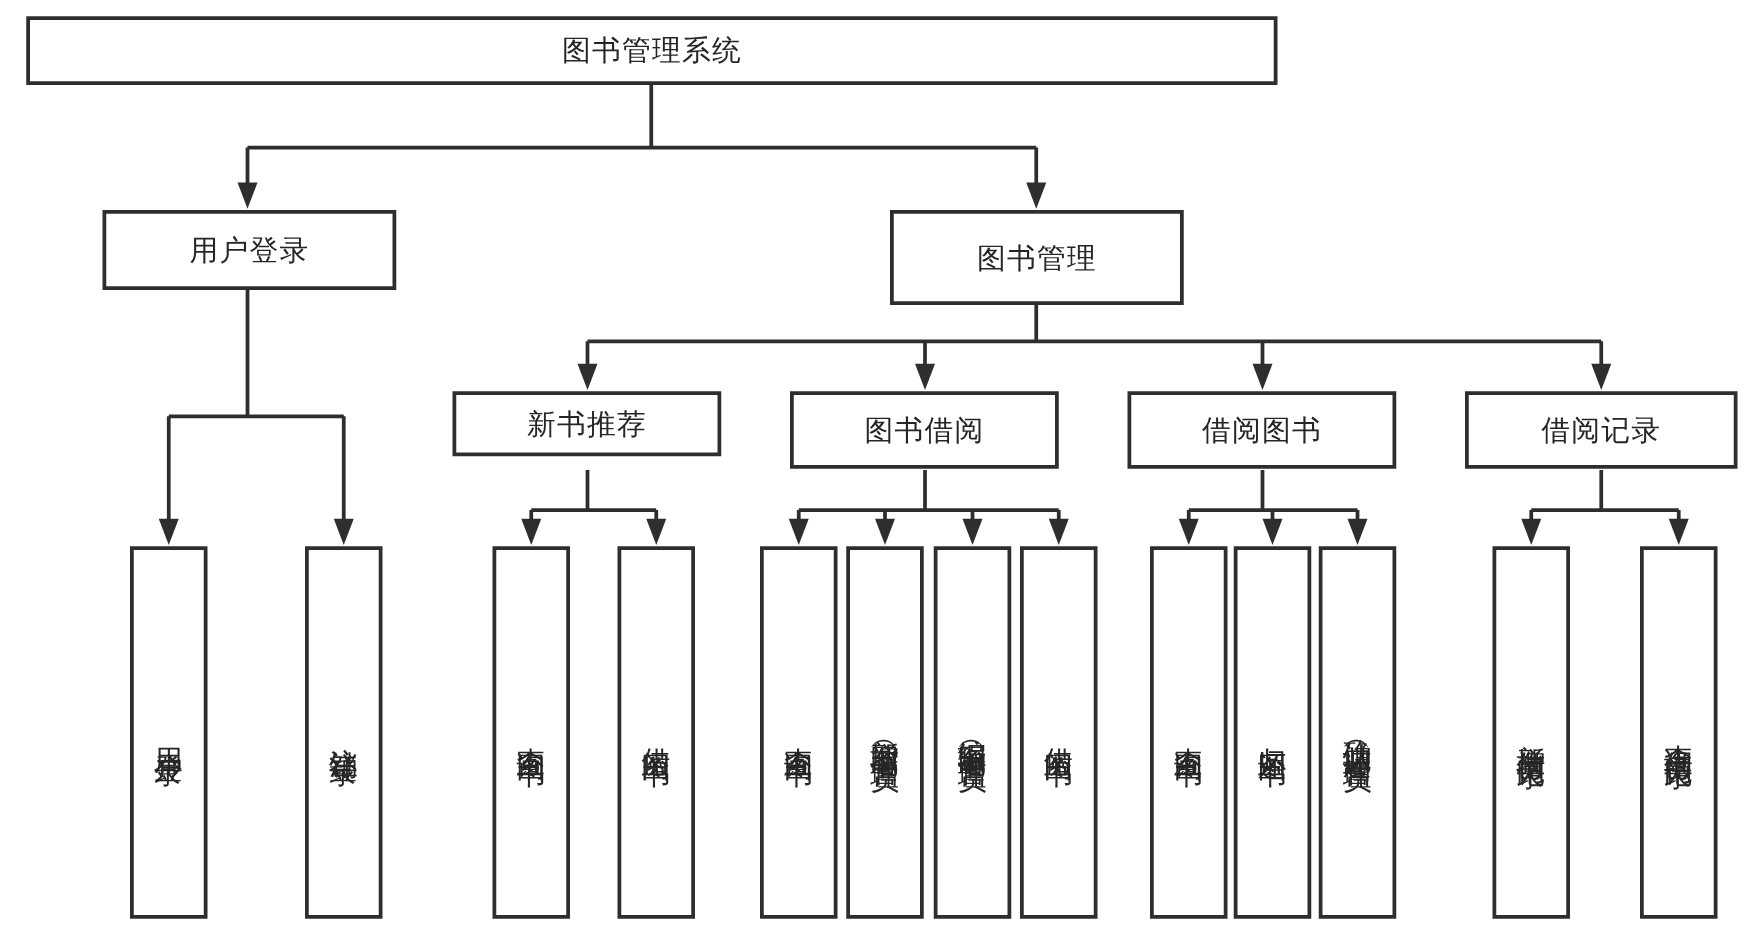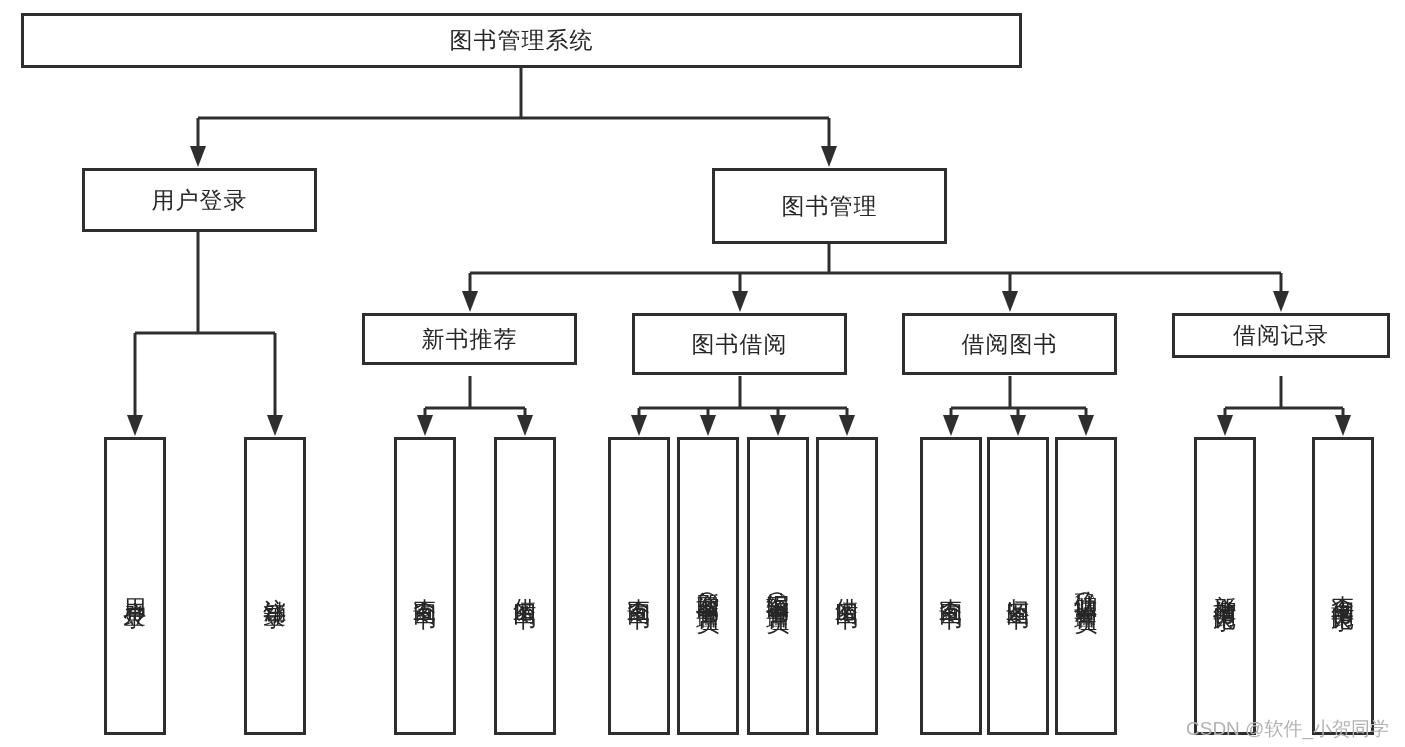--- a/index.html
+++ b/index.html
@@ -129,21 +129,21 @@
 
   <div class="node" style="left:362px;top:313px;width:215px;height:52px;">
     <span class="hlabel">新书推荐</span>
   </div>
   <div class="node" style="left:632px;top:313px;width:215px;height:62px;">
     <span class="hlabel">图书借阅</span>
   </div>
   <div class="node" style="left:902px;top:313px;width:215px;height:62px;">
     <span class="hlabel">借阅图书</span>
   </div>
-  <div class="node" style="left:1172px;top:313px;width:218px;height:45px;">
+  <div class="node" style="left:1172px;top:313px;width:218px;height:62px;">
     <span class="hlabel">借阅记录</span>
   </div>
 
   <div class="node" style="left:104px;top:437px;width:62px;height:298px;">
     <span class="vlabel">用户登录</span>
   </div>
   <div class="node" style="left:244px;top:437px;width:62px;height:298px;">
     <span class="vlabel">注销登录</span>
   </div>
 
@@ -177,15 +177,14 @@
     <span class="vlabel">确认归还（管理员）</span>
   </div>
 
   <div class="node" style="left:1194px;top:437px;width:62px;height:298px;">
     <span class="vlabel">新增借阅记录</span>
   </div>
   <div class="node" style="left:1312px;top:437px;width:62px;height:298px;">
     <span class="vlabel">查询借阅记录</span>
   </div>
 
-  <div class="watermark">CSDN @软件_小贺同学</div>
 
 </div>
 
 </body></html>

